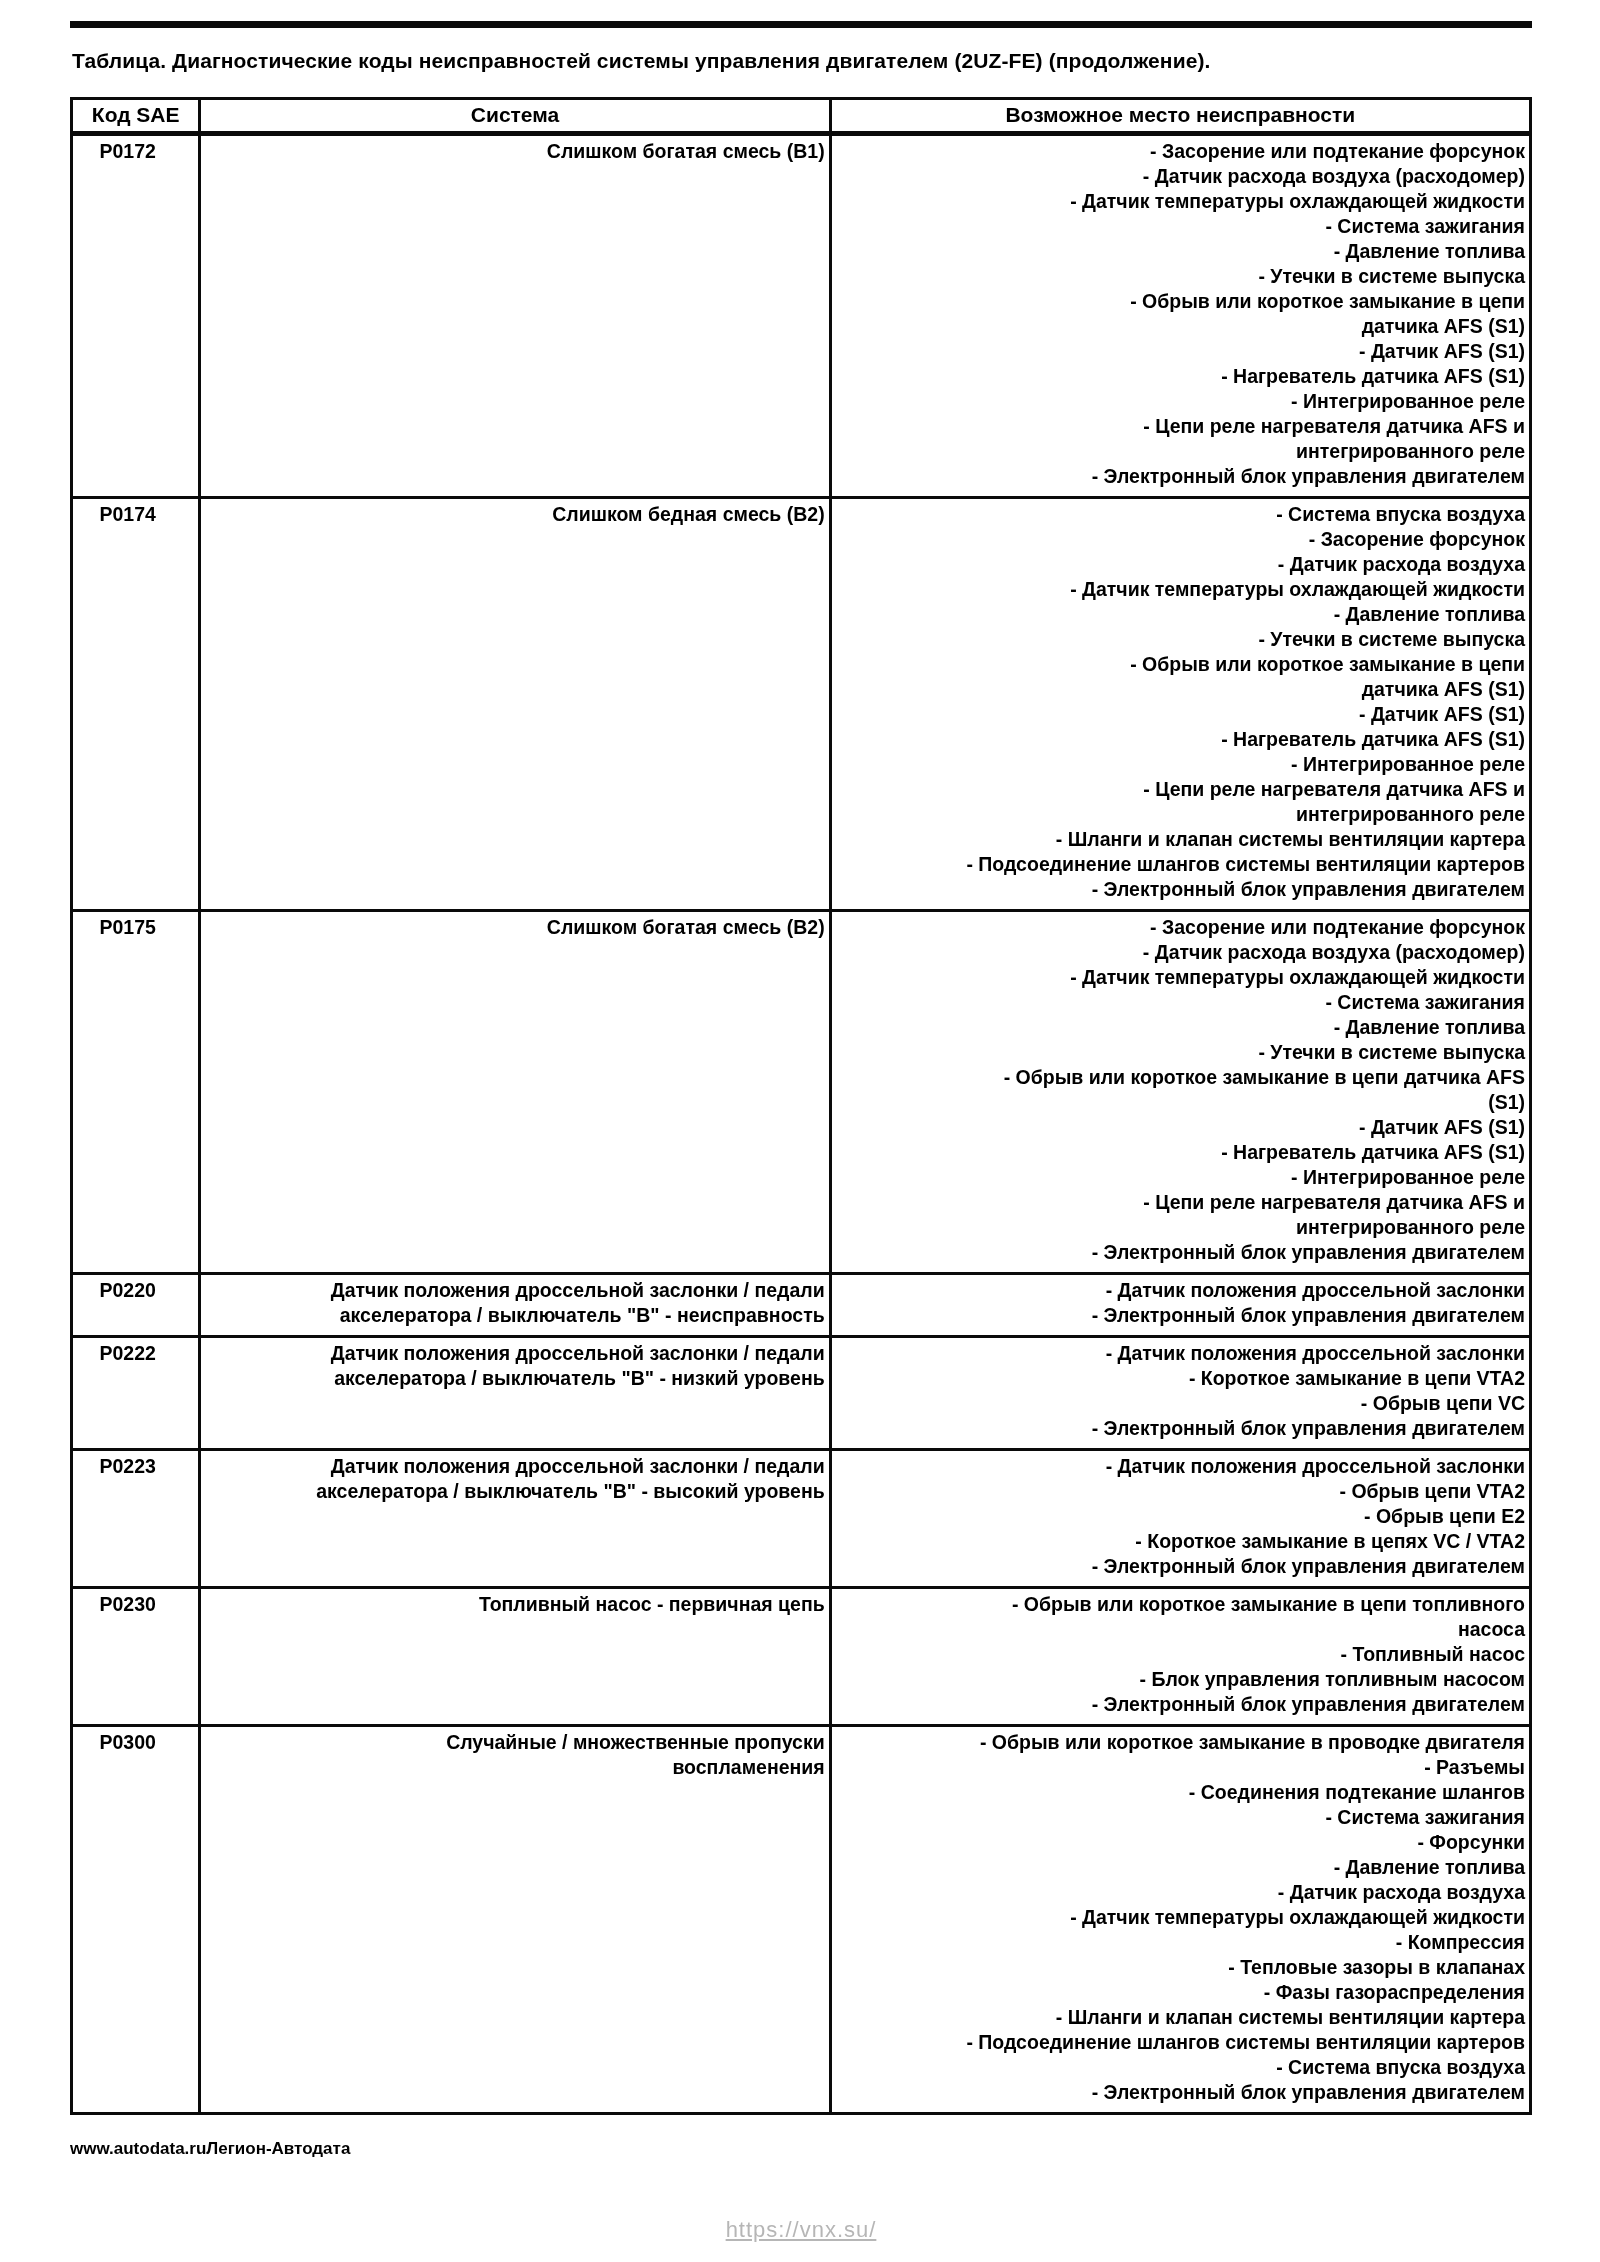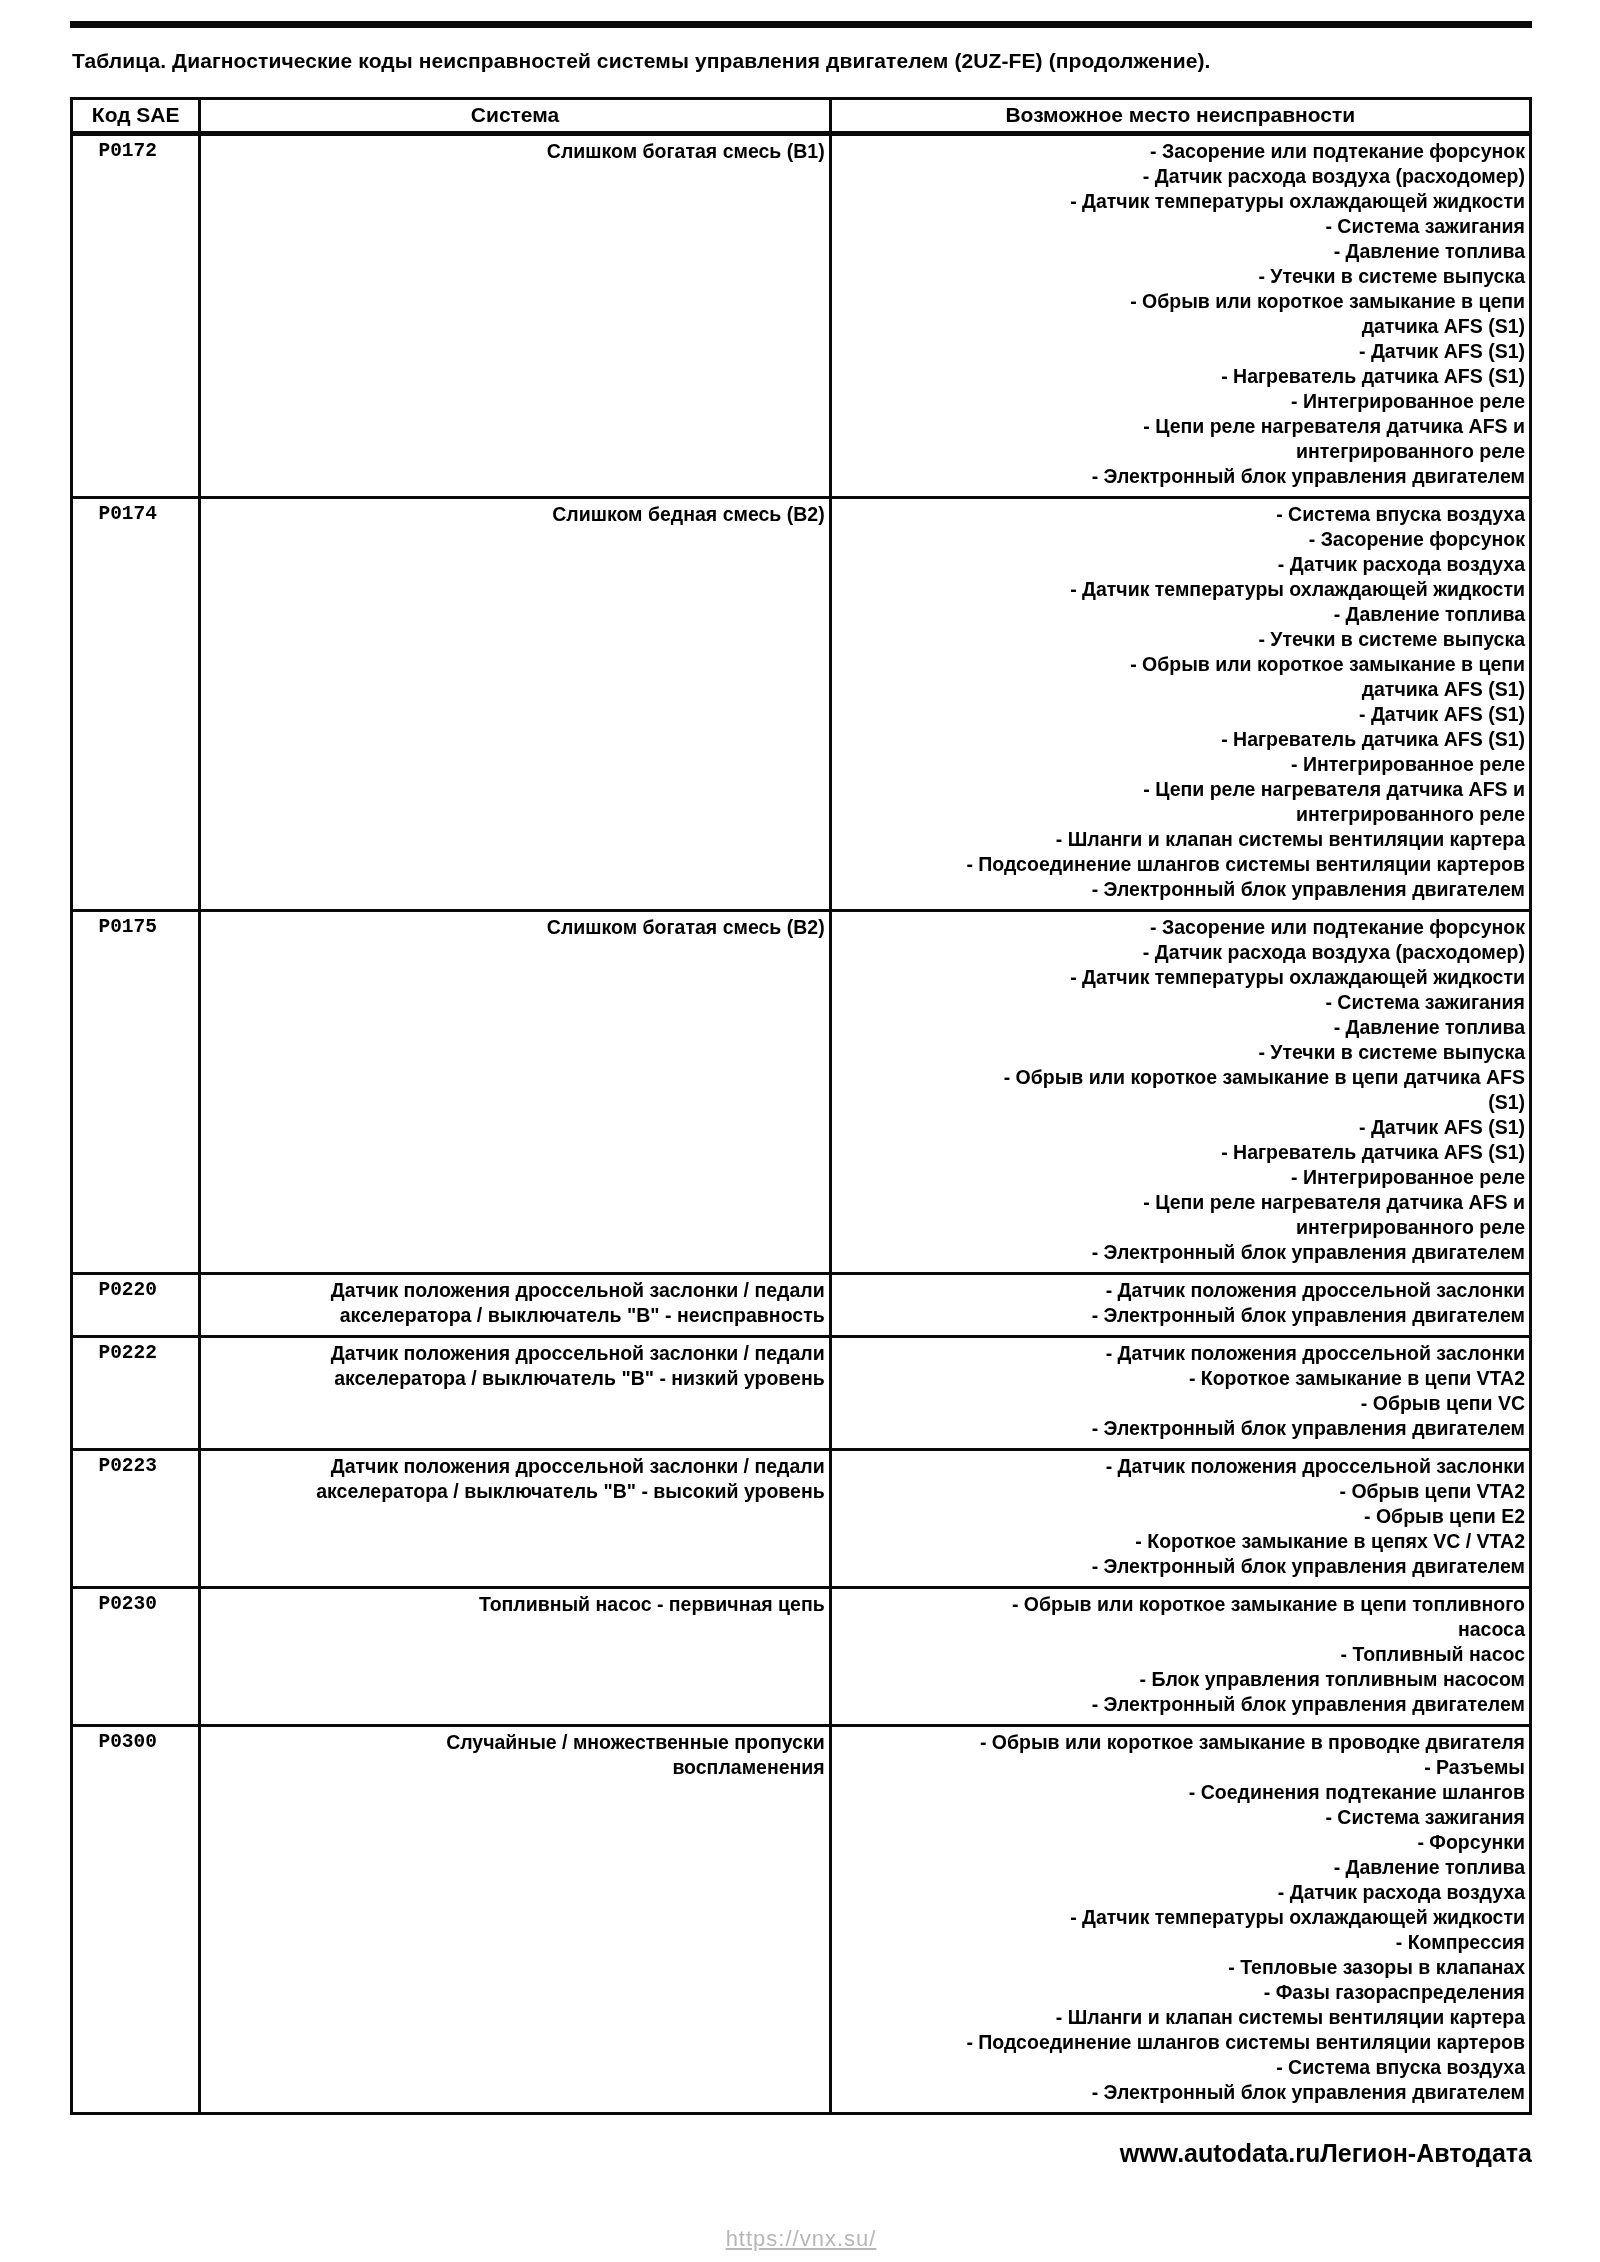--- a/index.html
+++ b/index.html
@@ -75,33 +75,32 @@
     font-size: 19.5px;
     font-weight: 600;
     line-height: 25px;
     padding: 3px 4px 7px 6px;
     text-align: right;
   }
   table.dtc td.code {
     text-align: center;
     padding-left: 2px;
     padding-right: 18px;
-    font-family: Liberation Mono, monospace;
   }
   .text-line {
     white-space: nowrap;
     overflow: visible;
   }
   
   .footer {
     display: flex;
-    justify-content: flex-end;
+    justify-content: flex-start;
     align-items: baseline;
     margin-top: 24px;
-    font-size: 25px;
+    font-size: 17px;
     font-weight: 700;
   }
   .watermark {
     text-align: center;
     margin-top: 58px;
   }
   .watermark a {
     color: #b6b6b6;
     text-decoration: underline;
     font-size: 22px;

